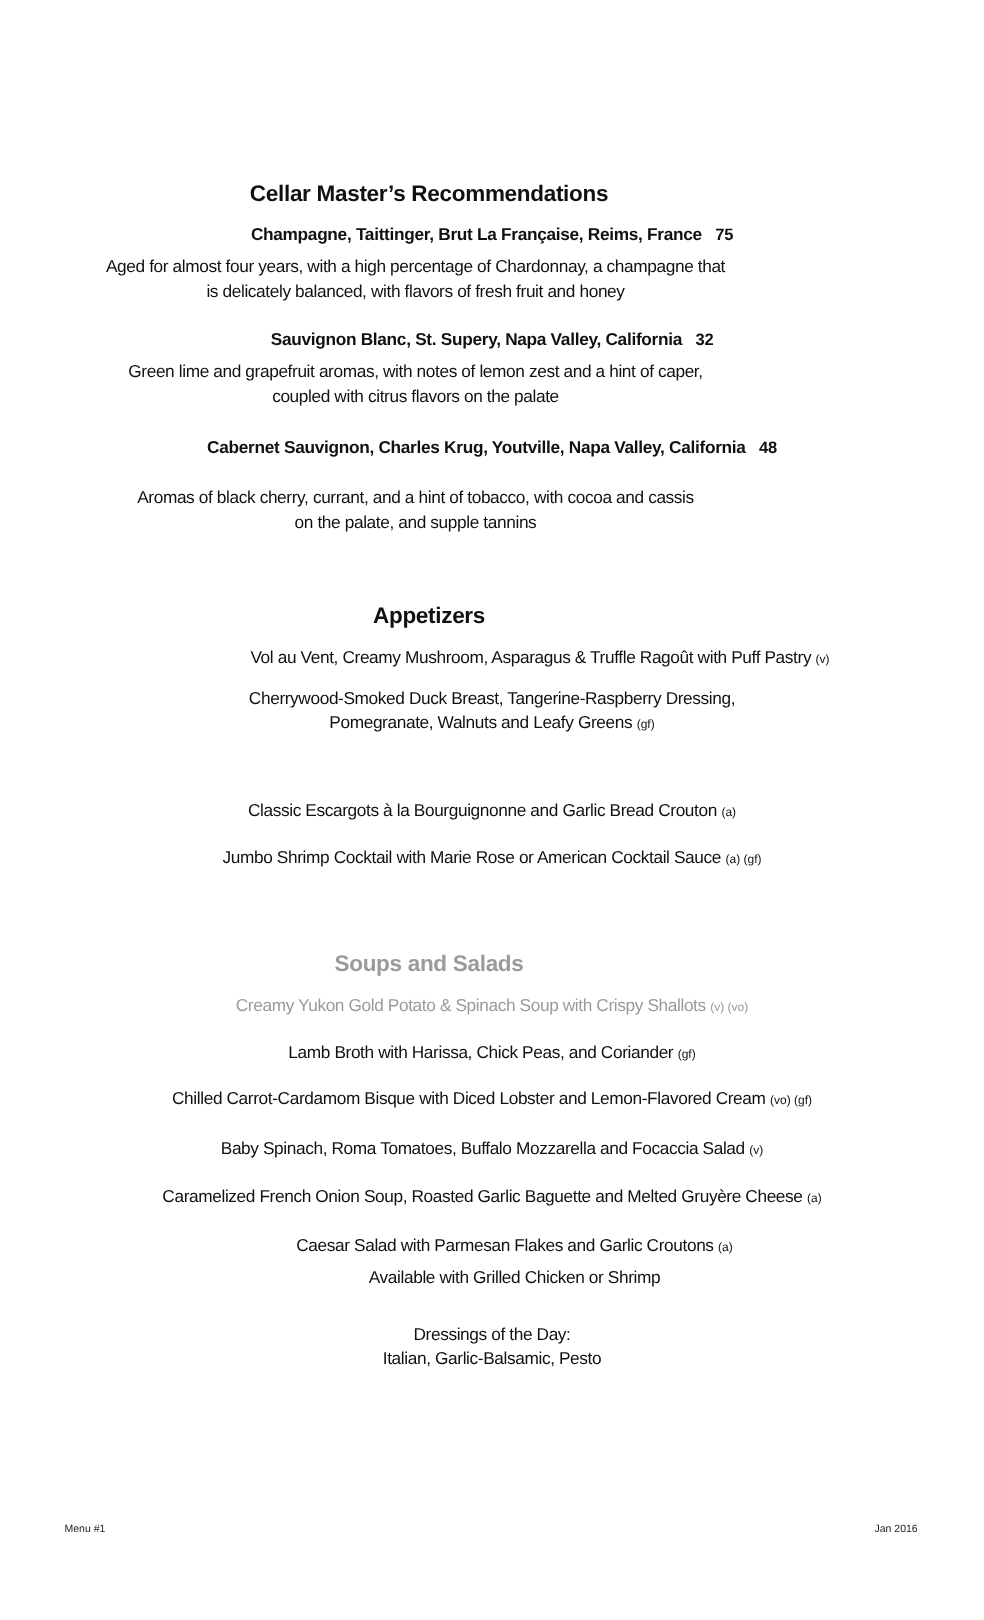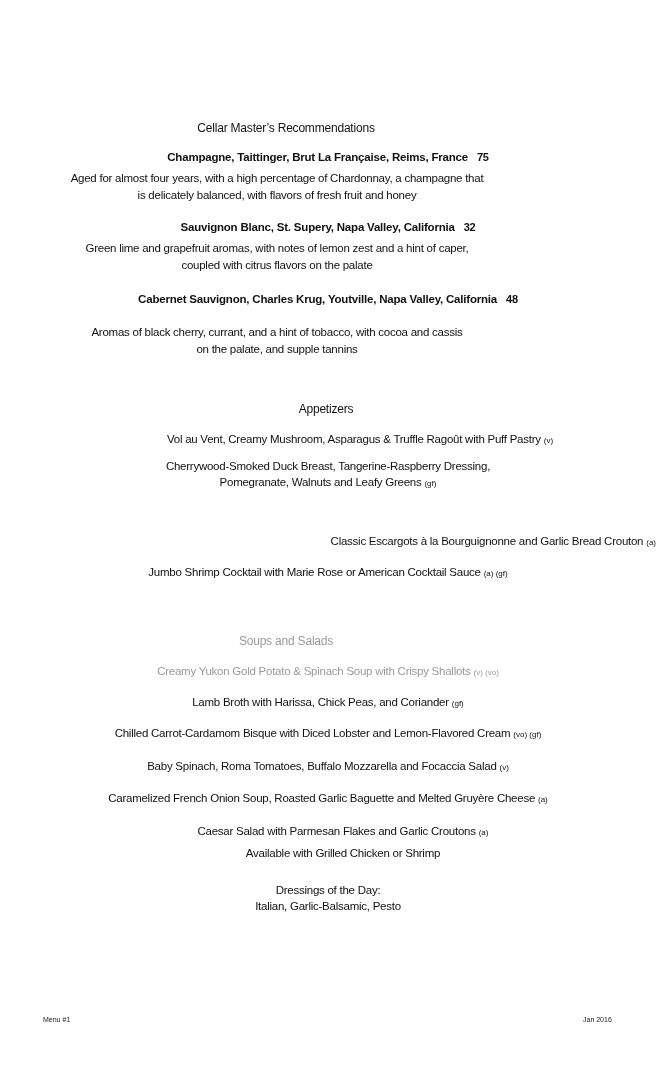--- a/index.html
+++ b/index.html
@@ -19,22 +19,22 @@
       position: absolute;
       left: 0; top: 0;
       width: 656px;
       height: 1080px;
     }
     .section-title {
       position: absolute;
       left: 0;
       width: 572px;
       text-align: center;
-      font-weight: normal;
-      font-size: 12px;
+      font-weight: bold;
+      font-size: 15px;
       letter-spacing: -0.2px;
       color: #111;
     }
     .wine-name {
       position: absolute;
       left: 0;
       width: 656px;
       text-align: center;
       font-weight: bold;
       font-size: 11.5px;
@@ -100,37 +100,37 @@
   </div>
 
   <div class="wine-name" style="top:293px;">
     <span>Cabernet Sauvignon, Charles Krug, Youtville, Napa Valley, California</span><span class="wine-price">48</span>
   </div>
   <div class="desc" style="top:324px;">
     <div>Aromas of black cherry, currant, and a hint of tobacco, with cocoa and cassis</div>
     <div>on the palate, and supple tannins</div>
   </div>
 
-  <div class="section-title" style="top:402px;margin-left:40px;">Appetizers</div>
+  <div class="section-title" style="top:402px;">Appetizers</div>
 
   <div class="item" style="top:431px;padding-left:32px;">
     <span>Vol au Vent, Creamy Mushroom, Asparagus &amp; Truffle Ragoût with Puff Pastry</span>
     <span class="tag">(v)</span>
   </div>
 
   <div class="item" style="top:458px;">
     <div>Cherrywood-Smoked Duck Breast, Tangerine-Raspberry Dressing,</div>
     <div>
       <span>Pomegranate, Walnuts and Leafy Greens</span>
       <span class="tag">(gf)</span>
     </div>
   </div>
 
 
-  <div class="item" style="top:533px;text-align:right;">
+  <div class="item" style="top:533px;">
     <span>Classic Escargots à la Bourguignonne and Garlic Bread Crouton</span>
     <span class="tag">(a)</span>
   </div>
 
   <div class="item" style="top:564px;">
     <span>Jumbo Shrimp Cocktail with Marie Rose or American Cocktail Sauce</span>
     <span class="tag">(a) (gf)</span>
   </div>
 
   <div class="section-title faded" style="top:634px;">Soups and Salads</div>

